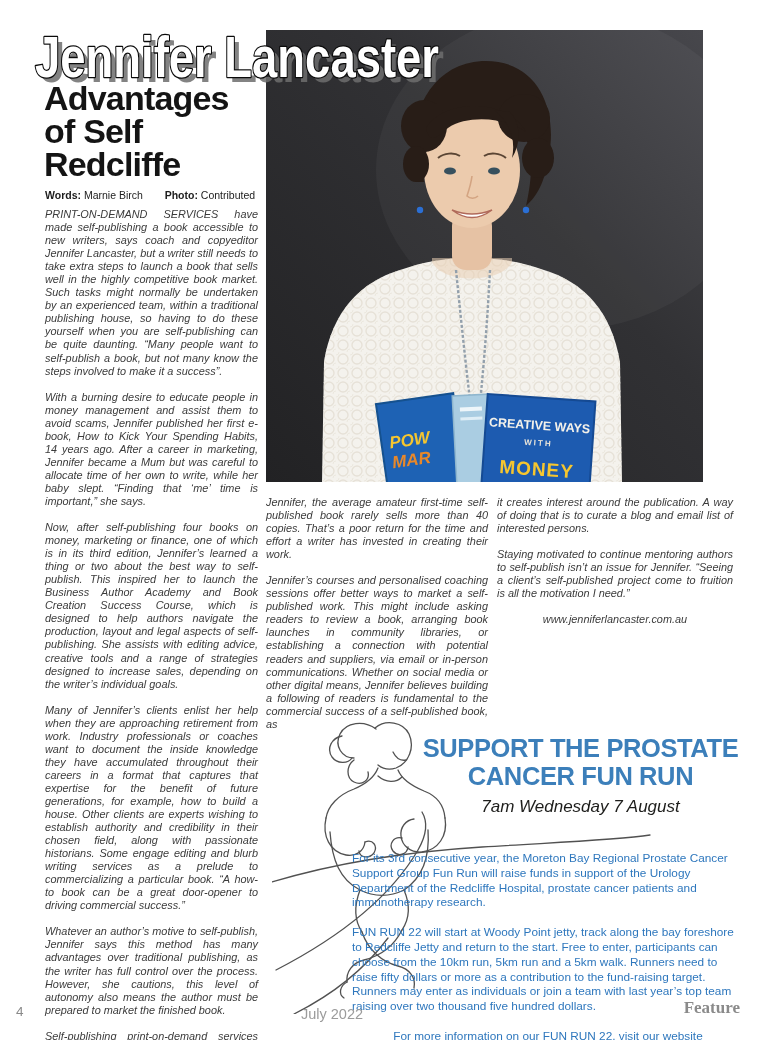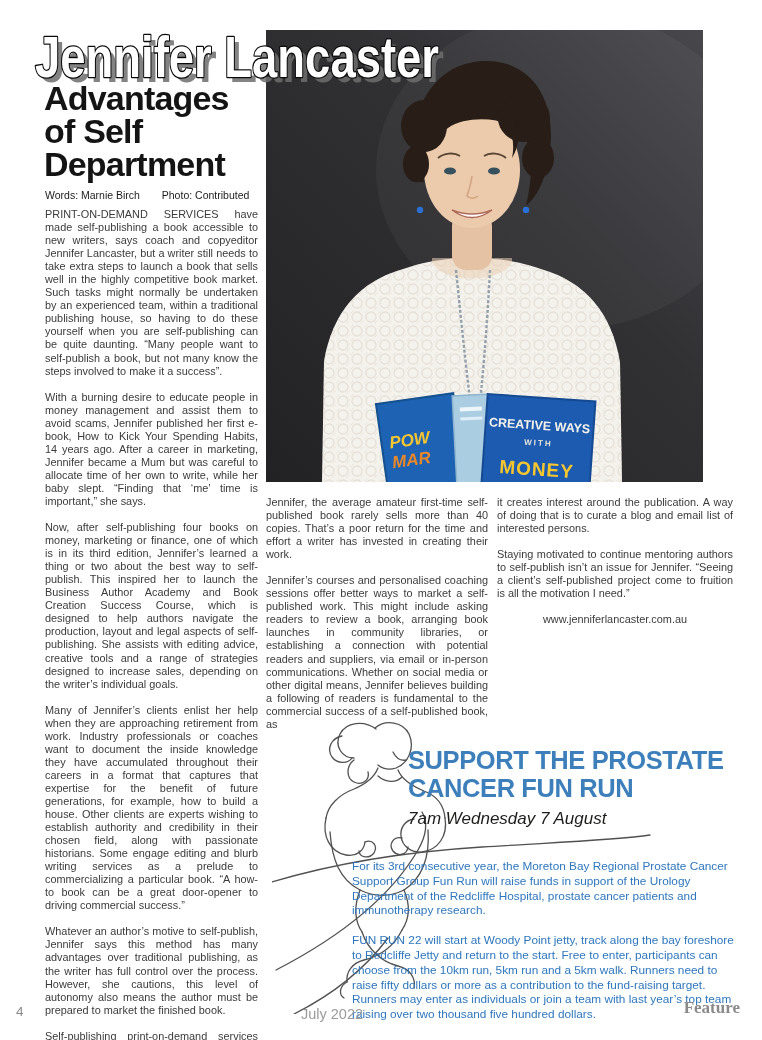--- a/index.html
+++ b/index.html
@@ -12,38 +12,38 @@
   
   .headline-svg{position:absolute;left:30px;top:20px;width:430px;height:76px;z-index:6;}
   
   .article-title{
     position:absolute;left:44px;top:82px;z-index:5;
     font-size:34px;font-weight:bold;line-height:33px;letter-spacing:-0.8px;color:#141414;
   }
   .article-title span{display:block;}
   
   .byline{position:absolute;left:45px;top:189px;font-size:10.5px;color:#1c1c1c;z-index:5;}
-  .byline b{font-weight:normal;}
+  .byline b{font-weight:bold;}
   .byline .gap{display:inline-block;width:16px;}
   
   .col{position:absolute;font-size:10.9px;line-height:13.05px;text-align:justify;color:#3b3b3b;z-index:4;}
-  .col p{margin:0 0 13px 0;}
+  .col p{margin:0 0 13px 0;font-style:italic;}
   .col1{left:45px;top:208px;width:213px;}
   .col2{left:266px;top:496px;width:222px;}
   .col3{left:497px;top:496px;width:236px;}
   .website{margin-top:12px;text-align:center;}
   
   .funrun-art{position:absolute;left:272px;top:714px;width:478px;height:300px;z-index:2;}
   .funrun-head{
-    position:absolute;left:408px;top:735px;width:345px;z-index:4;
-    color:#3c7fba;font-weight:bold;font-size:25.5px;line-height:27.5px;letter-spacing:-0.4px;margin-top:12px;
+    position:absolute;left:408px;top:735px;width:345px;text-align:center;z-index:4;
+    color:#3c7fba;font-weight:bold;font-size:25.5px;line-height:27.5px;letter-spacing:-0.4px;
   }
   .funrun-sub{margin-top:3px;font-size:17px;font-style:italic;font-weight:normal;letter-spacing:0;color:#1d1d1b;}
   .funrun-text{position:absolute;left:352px;top:851px;width:392px;z-index:4;color:#2e77bd;font-size:11.8px;line-height:14.8px;}
-  .funrun-text p{margin:8px 0 15px 0;}
+  .funrun-text p{margin:0 0 15px 0;}
   .funrun-cta{text-align:center;margin:0;}
   
   .footer-pagenum{position:absolute;left:16px;top:1004px;font-size:13.5px;color:#8a8a8a;z-index:4;}
   .footer-date{position:absolute;left:12px;top:1006px;width:640px;text-align:center;font-size:14.5px;color:#9b9b9b;z-index:4;}
   .footer-section{
     position:absolute;right:22px;top:998px;z-index:4;
     font-family:"Liberation Serif",serif;font-weight:bold;font-size:17px;color:#8a8a8a;
   }
 </style>
 </head>
@@ -124,21 +124,21 @@
   </div>
 
   <svg class="headline-svg" viewBox="0 0 430 76" xmlns="http://www.w3.org/2000/svg">
     <text x="10" y="62" font-size="57" font-weight="bold" font-family="Liberation Sans, sans-serif" textLength="404" lengthAdjust="spacingAndGlyphs" fill="#6e6e6e" opacity="0.85">Jennifer Lancaster</text>
     <text x="5" y="57" font-size="57" font-weight="bold" font-family="Liberation Sans, sans-serif" textLength="404" lengthAdjust="spacingAndGlyphs" fill="#ffffff" stroke="#0a0a0a" stroke-width="2.6" paint-order="stroke" stroke-linejoin="round">Jennifer Lancaster</text>
   </svg>
 
   <h1 class="article-title" style="margin:0;">
     <span>Advantages</span>
     <span>of Self</span>
-    <span>Department</span>
+    <span>Redcliffe</span>
   </h1>
 
   <div class="byline">
     <b>Words:</b>
     <span>Marnie Birch</span>
     <span class="gap"></span>
     <b>Photo:</b>
     <span>Contributed</span>
   </div>
 

